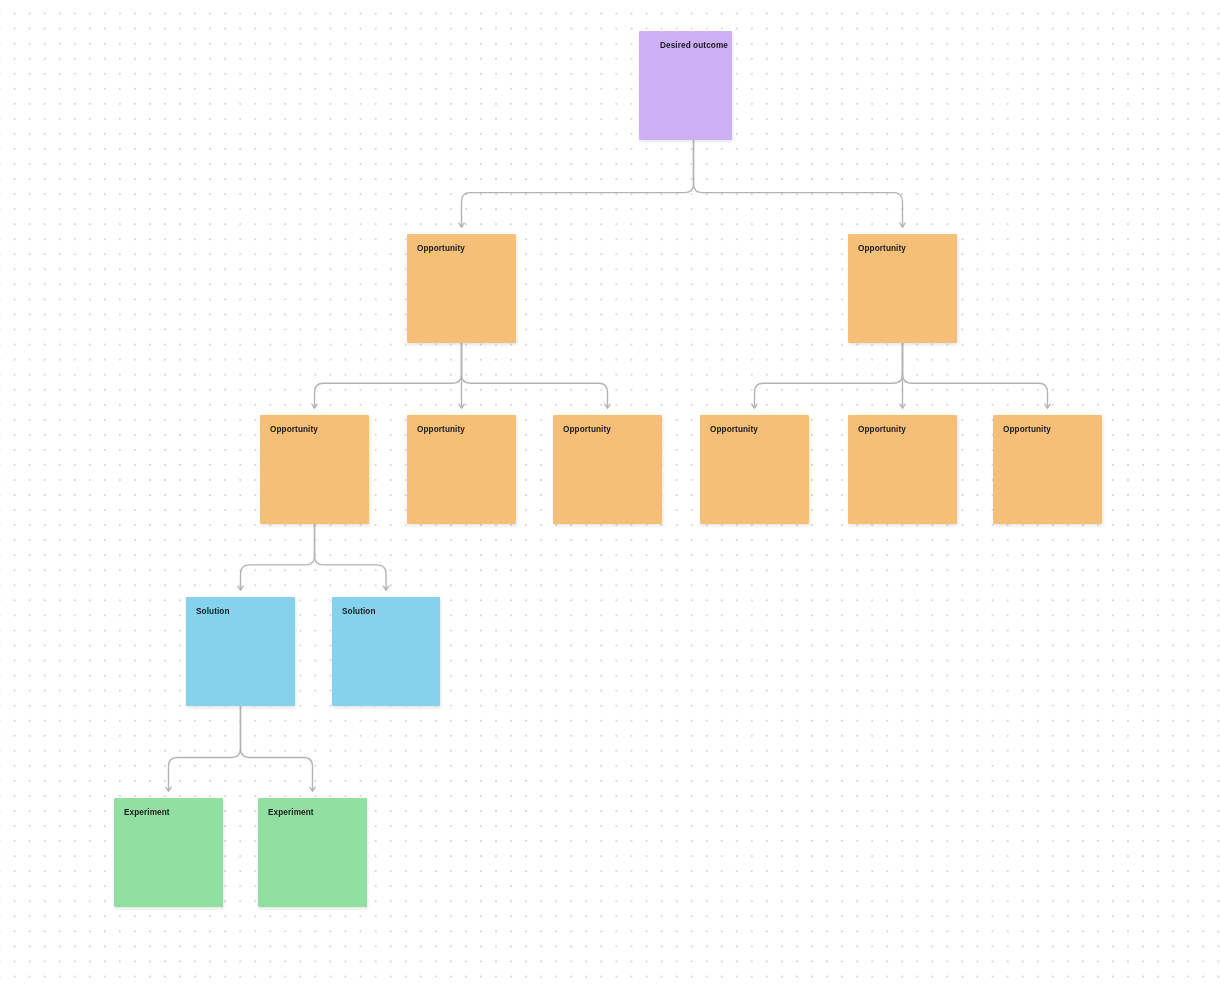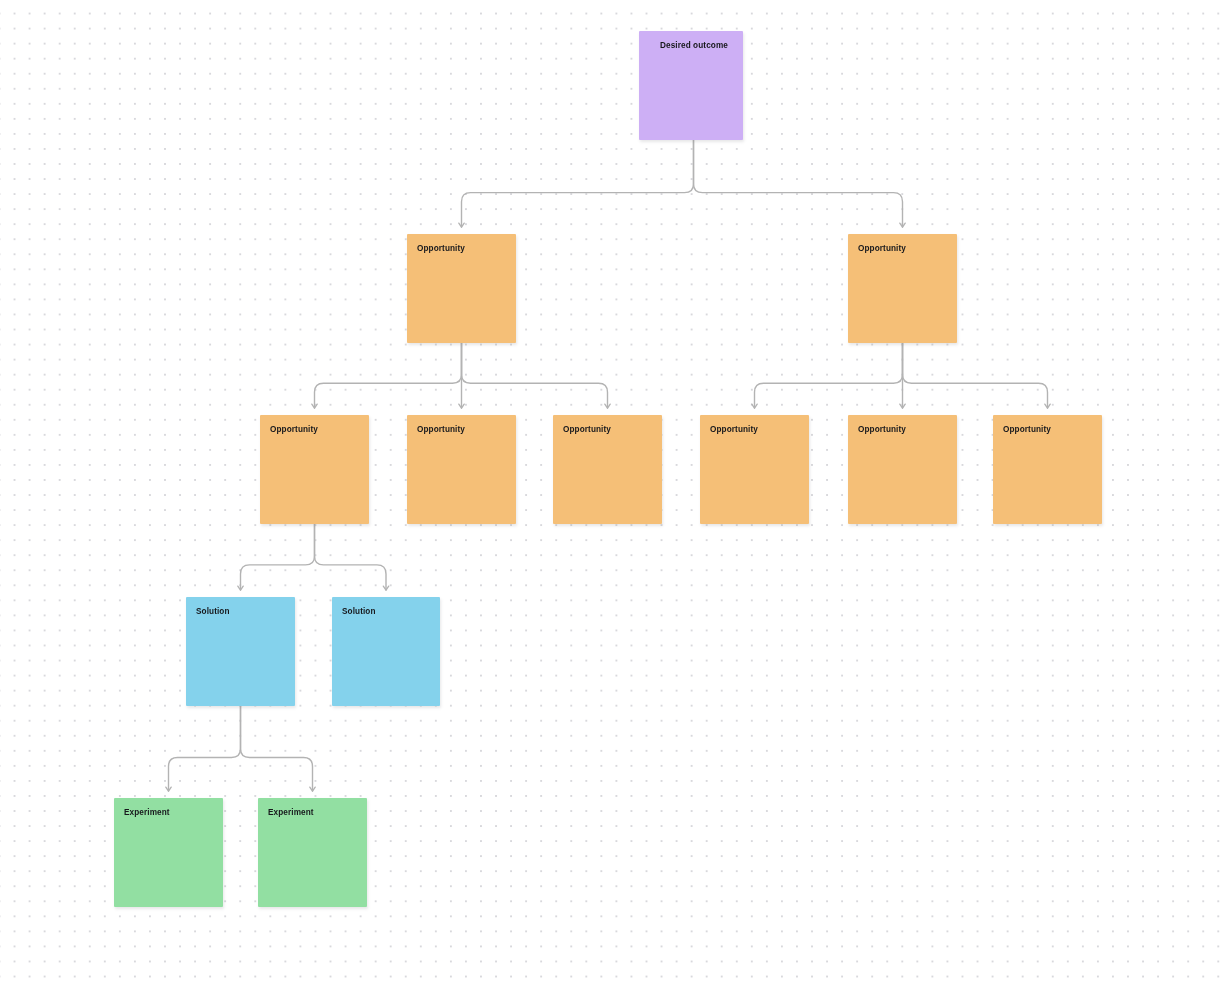--- a/index.html
+++ b/index.html
@@ -63,21 +63,21 @@
       <path d="M461.5,343 L461.5,374.32 Q461.5,383.32 470.5,383.32 L598.5,383.32 Q607.5,383.32 607.5,392.32 L607.5,408" fill="none" stroke="#b3b3b3" stroke-width="1.4" stroke-linecap="round" marker-end="url(#arrow)"></path>
       <path d="M902.5,343 L902.5,374.32 Q902.5,383.32 893.5,383.32 L763.5,383.32 Q754.5,383.32 754.5,392.32 L754.5,408" fill="none" stroke="#b3b3b3" stroke-width="1.4" stroke-linecap="round" marker-end="url(#arrow)"></path>
       <path d="M902.5,343 L902.5,408" fill="none" stroke="#b3b3b3" stroke-width="1.4" stroke-linecap="round" marker-end="url(#arrow)"></path>
       <path d="M902.5,343 L902.5,374.32 Q902.5,383.32 911.5,383.32 L1038.5,383.32 Q1047.5,383.32 1047.5,392.32 L1047.5,408" fill="none" stroke="#b3b3b3" stroke-width="1.4" stroke-linecap="round" marker-end="url(#arrow)"></path>
       <path d="M314.5,524 L314.5,555.88 Q314.5,564.88 305.5,564.88 L249.5,564.88 Q240.5,564.88 240.5,573.88 L240.5,590" fill="none" stroke="#b3b3b3" stroke-width="1.4" stroke-linecap="round" marker-end="url(#arrow)"></path>
       <path d="M314.5,524 L314.5,555.88 Q314.5,564.88 323.5,564.88 L377,564.88 Q386,564.88 386,573.88 L386,590" fill="none" stroke="#b3b3b3" stroke-width="1.4" stroke-linecap="round" marker-end="url(#arrow)"></path>
       <path d="M240.5,706 L240.5,748.52 Q240.5,757.52 231.5,757.52 L177.5,757.52 Q168.5,757.52 168.5,766.52 L168.5,791" fill="none" stroke="#b3b3b3" stroke-width="1.4" stroke-linecap="round" marker-end="url(#arrow)"></path>
       <path d="M240.5,706 L240.5,748.52 Q240.5,757.52 249.5,757.52 L303.5,757.52 Q312.5,757.52 312.5,766.52 L312.5,791" fill="none" stroke="#b3b3b3" stroke-width="1.4" stroke-linecap="round" marker-end="url(#arrow)"></path>
     </svg>
   <div id="nodes">
-      <div class="node" style="left: 639px; top: 31px; width: 104px; height: 109px; background: rgb(205, 175, 245); padding-left: 21px;">
+      <div class="node" style="left: 639px; top: 31px; width: 93px; height: 109px; background: rgb(205, 175, 245); padding-left: 21px;">
         <div class="node-label">Desired outcome</div>
       </div>
       <div class="node" style="left: 407px; top: 234px; width: 109px; height: 109px; background: rgb(245, 191, 119);">
         <div class="node-label">Opportunity</div>
       </div>
       <div class="node" style="left: 848px; top: 234px; width: 109px; height: 109px; background: rgb(245, 191, 119);">
         <div class="node-label">Opportunity</div>
       </div>
       <div class="node" style="left: 260px; top: 415px; width: 109px; height: 109px; background: rgb(245, 191, 119);">
         <div class="node-label">Opportunity</div>

